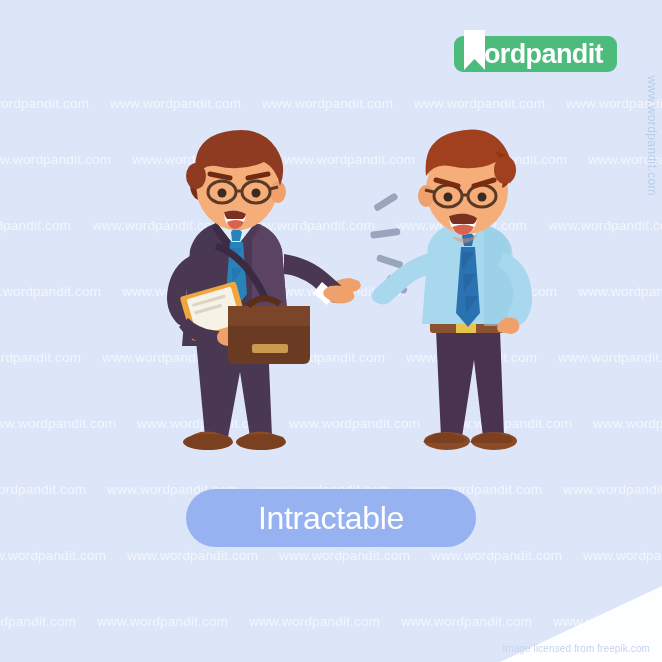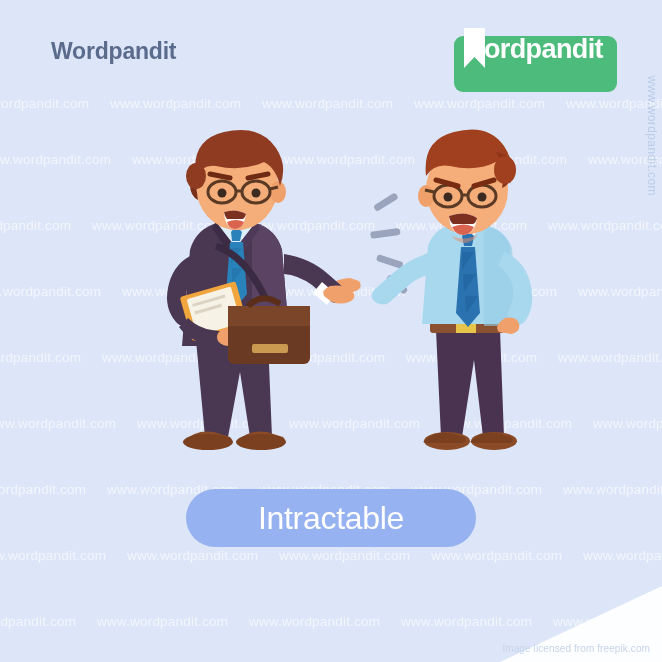--- a/index.html
+++ b/index.html
@@ -71,23 +71,23 @@
     color:#5d6d8d;
     margin-top:3px;
     margin-left:-5px;
     letter-spacing:-.1px;
   }
 
   .logo {
     position:absolute; right:45px; top:36px;
     background:#4cbb7c;
     border-radius:9px;
-    height:56px;
+    height:36px;
     padding:0 14px 0 10px;
-    display:flex; 
+    display:flex; align-items:center;
     z-index:6;
   }
   .logo-mark {
     width:21px; height:40px;
     position:relative;
     margin-top:-8px;
     margin-right:1px;
     flex:0 0 auto;
   }
   .logo-mark svg { display:block; }
@@ -190,21 +190,20 @@
       <div class="wm" style="left: 583px; top: 548px;">www.wordpandit.com</div>
       <div class="wm" style="left: -55px; top: 614px;">www.wordpandit.com</div>
       <div class="wm" style="left: 97px; top: 614px;">www.wordpandit.com</div>
       <div class="wm" style="left: 249px; top: 614px;">www.wordpandit.com</div>
       <div class="wm" style="left: 401px; top: 614px;">www.wordpandit.com</div>
       <div class="wm" style="left: 553px; top: 614px;">www.wordpandit.com</div>
     </div>
   <div class="wm-v">www.wordpandit.com</div>
 
   <div class="brand-block">
-    <div class="brand-title">Wordpandit</div>
   </div>
 
   <div class="logo">
     <span class="logo-mark">
       <svg width="21" height="40" viewBox="0 0 21 40">
         <path d="M0 0 H21 V40 L10.5 29 L0 40 Z" fill="#ffffff"></path>
       </svg>
     </span>
     <span class="logo-text">ordpandit</span>
   </div>

